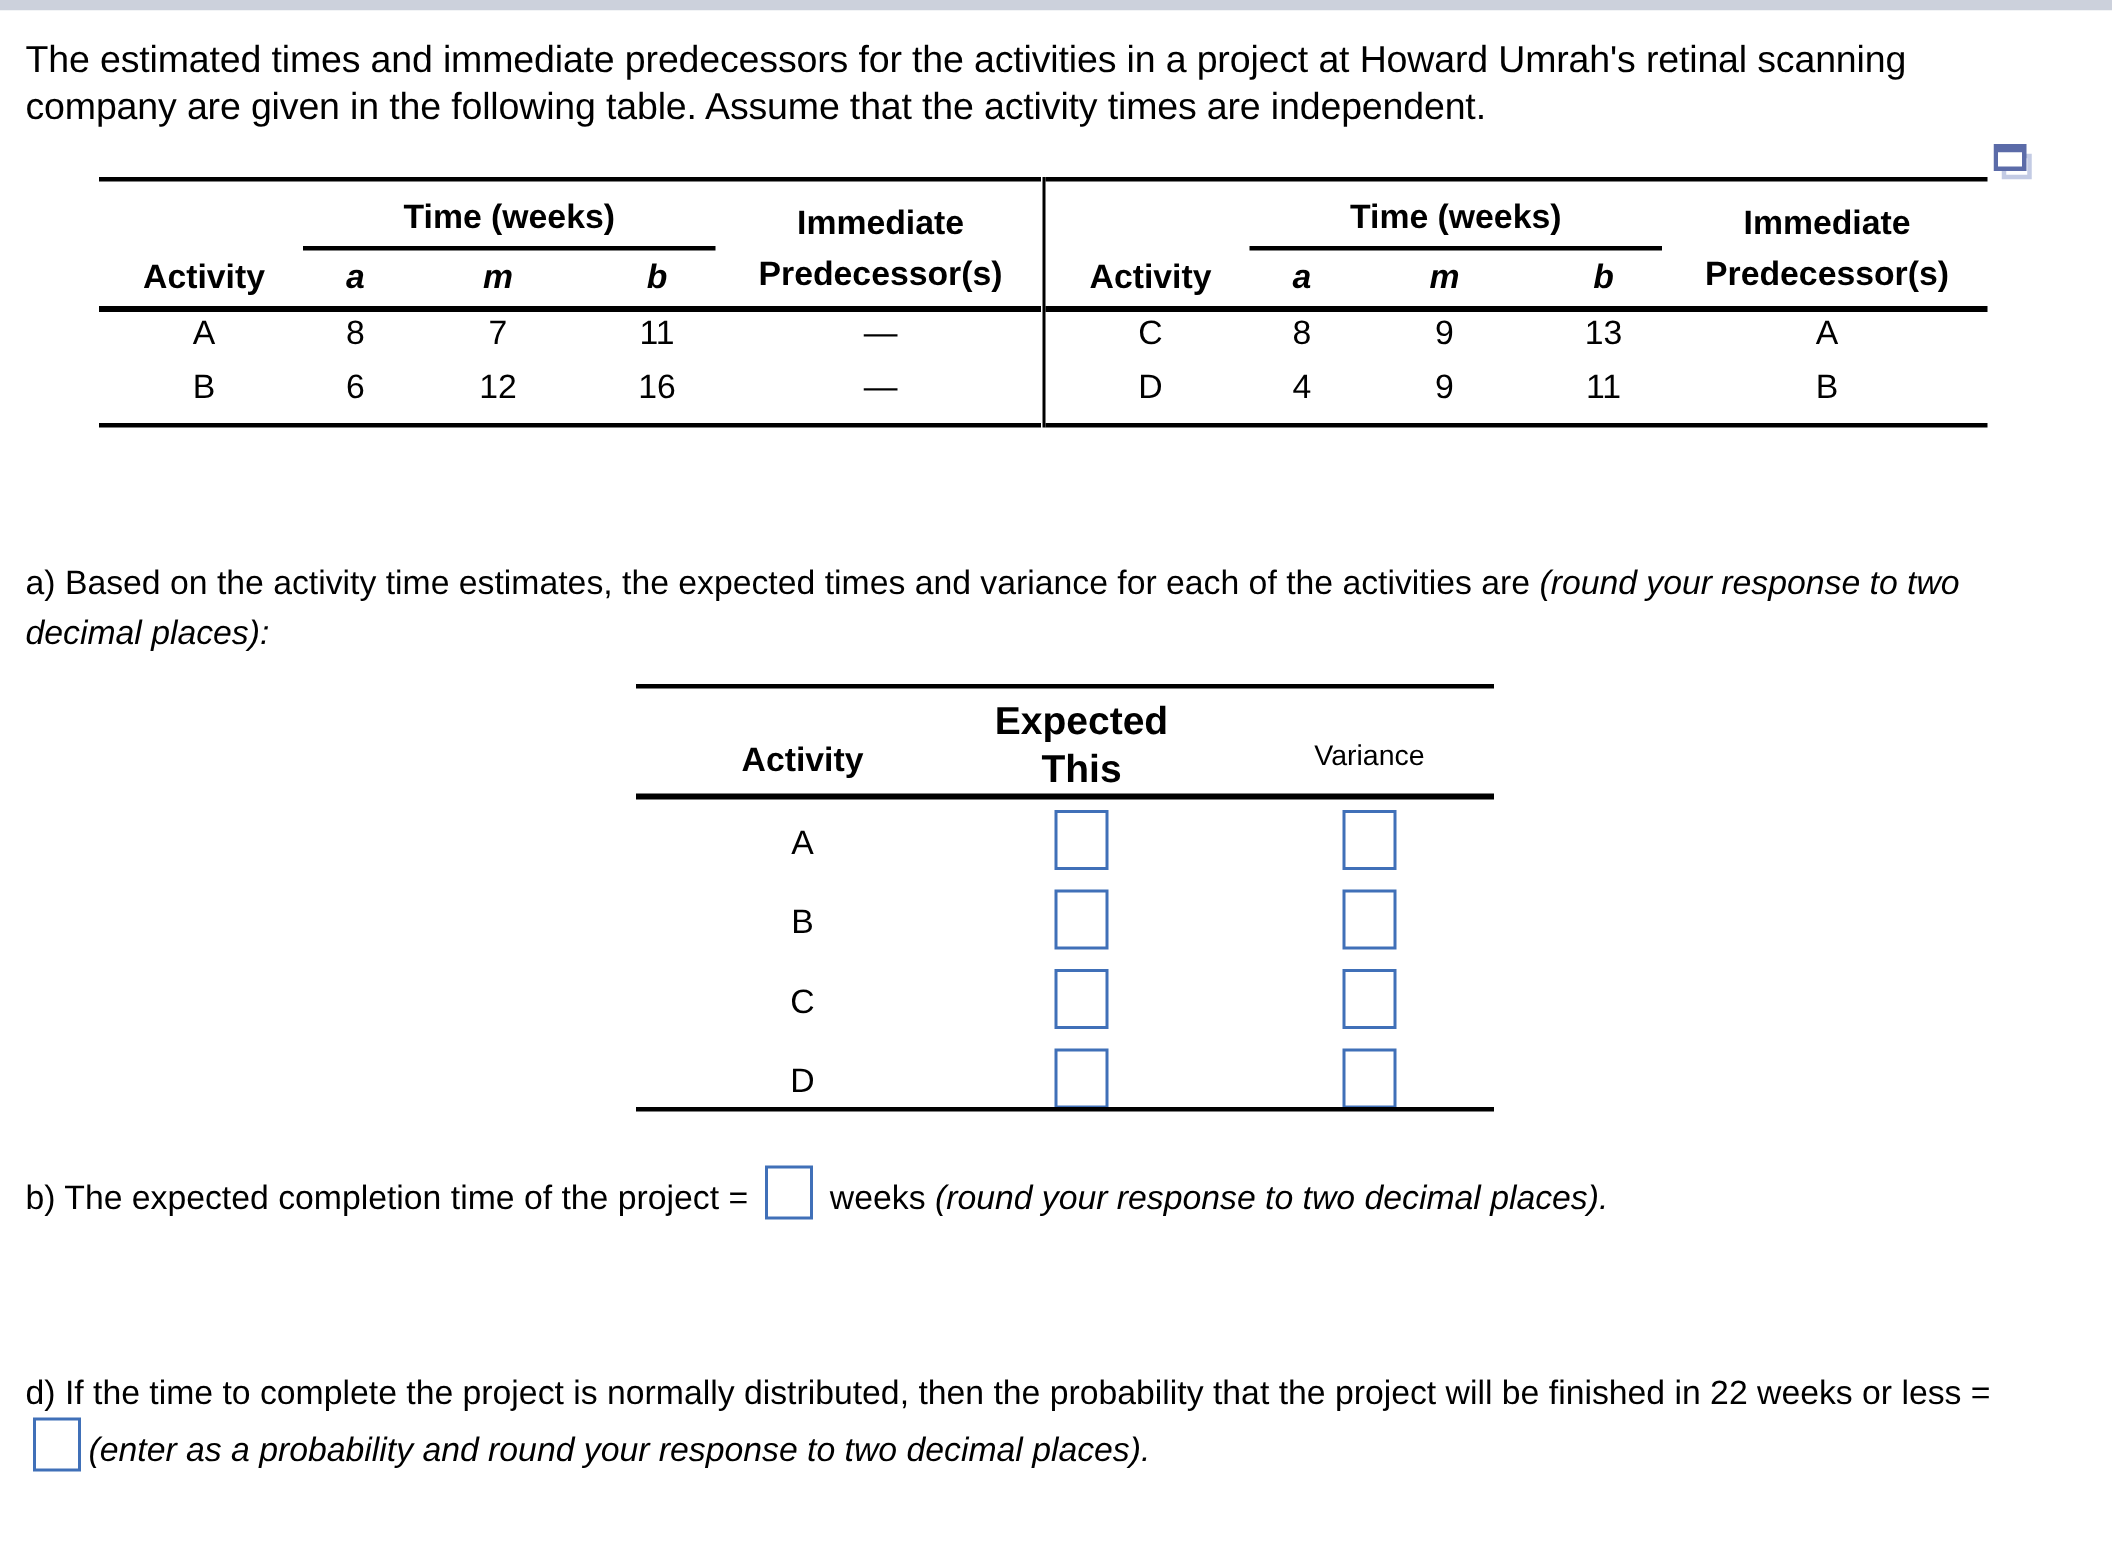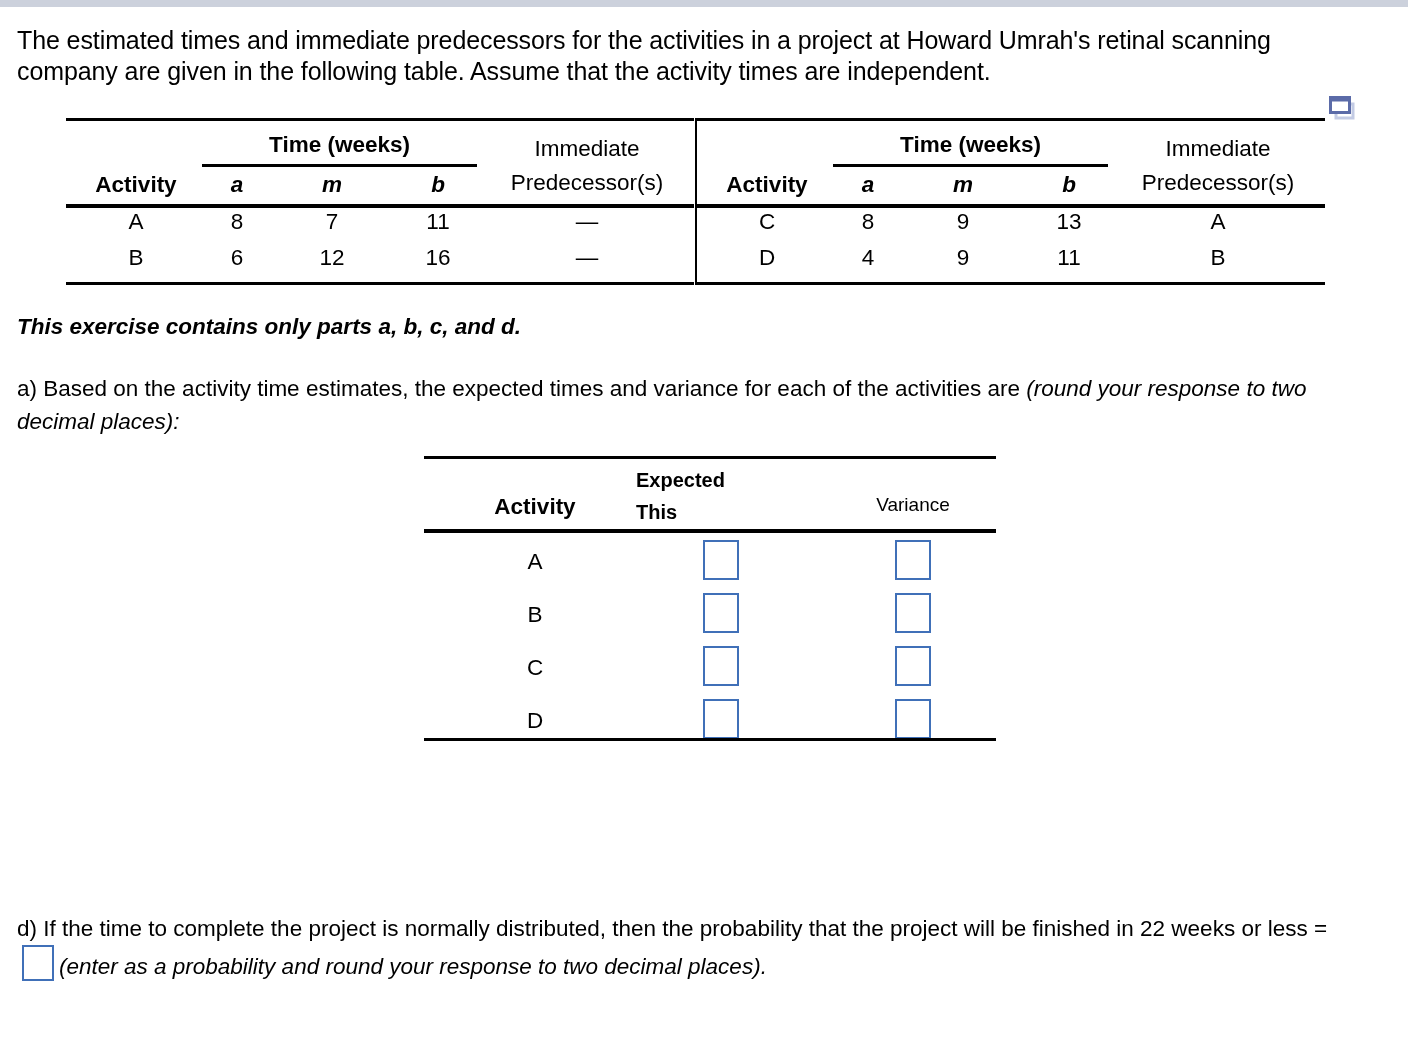--- a/index.html
+++ b/index.html
@@ -93,21 +93,21 @@
     text-align: center;
     font-size: 22.5px;
     font-weight: bold;
   }
   .hdr-immediate {
     position: absolute;
     left: 415px; top: 14px;
     width: 212px;
     text-align: center;
     font-size: 22.5px;
-    font-weight: normal;
+    font-weight: bold;
     line-height: 34px;
   }
   .hdr-row {
     position: absolute;
     left: 0; top: 54px;
     width: 628px;
     height: 32px;
     font-size: 22.5px;
     font-weight: bold;
   }
@@ -172,21 +172,22 @@
     left: 26px; top: 38px;
     width: 170px;
     text-align: center;
     font-size: 22.5px;
     font-weight: bold;
   }
   .a-hdr-expected {
     position: absolute;
     left: 212px; top: 8px;
     width: 170px;
-    font-size: 20px;
+    text-align: center;
+    font-size: 26px;
     font-weight: bold;
     line-height: 32px;
   }
   .a-hdr-variance {
     position: absolute;
     left: 404px; top: 38px;
     width: 170px;
     text-align: center;
     font-size: 19px;
     font-weight: normal;
@@ -325,21 +326,20 @@
         <span class="c-act">D</span>
         <span class="c-a">4</span>
         <span class="c-m">9</span>
         <span class="c-b">11</span>
         <span class="c-pred">B</span>
       </div>
       <div class="rule h-bottom"></div>
     </div>
   </div>
 
-  <div class="note-exercise">This exercise contains only parts a, b, c, and d.</div>
 
   <div class="part-a">
     <span>a) Based on the activity time estimates, the expected times and variance for each of the activities are </span><span class="it">(round your response to two decimal places):</span>
   </div>
 
   <div class="anstable">
     <div class="rule a-top"></div>
     <div class="a-hdr-activity">Activity</div>
     <div class="a-hdr-expected">
       <span>Expected</span><br>
@@ -364,19 +364,22 @@
       <span class="inputbox a-box-var"></span>
     </div>
     <div class="a-row ar3">
       <span class="a-label">D</span>
       <span class="inputbox a-box-time"></span>
       <span class="inputbox a-box-var"></span>
     </div>
     <div class="rule a-bottom"></div>
   </div>
 
+  <div class="part-line part-b">
+    <span>b) The expected completion time of the project = </span><span class="inline-box"></span><span> weeks </span><span class="it">(round your response to two decimal places).</span>
+  </div>
 
 
   <div class="part-line part-d">
     <span>d) If the time to complete the project is normally distributed, then the probability that the project will be finished in 22 weeks or less = </span><span class="inline-box"></span><span class="it">(enter as a probability and round your response to two decimal places).</span>
   </div>
 
 </div>
 
 </body></html>

